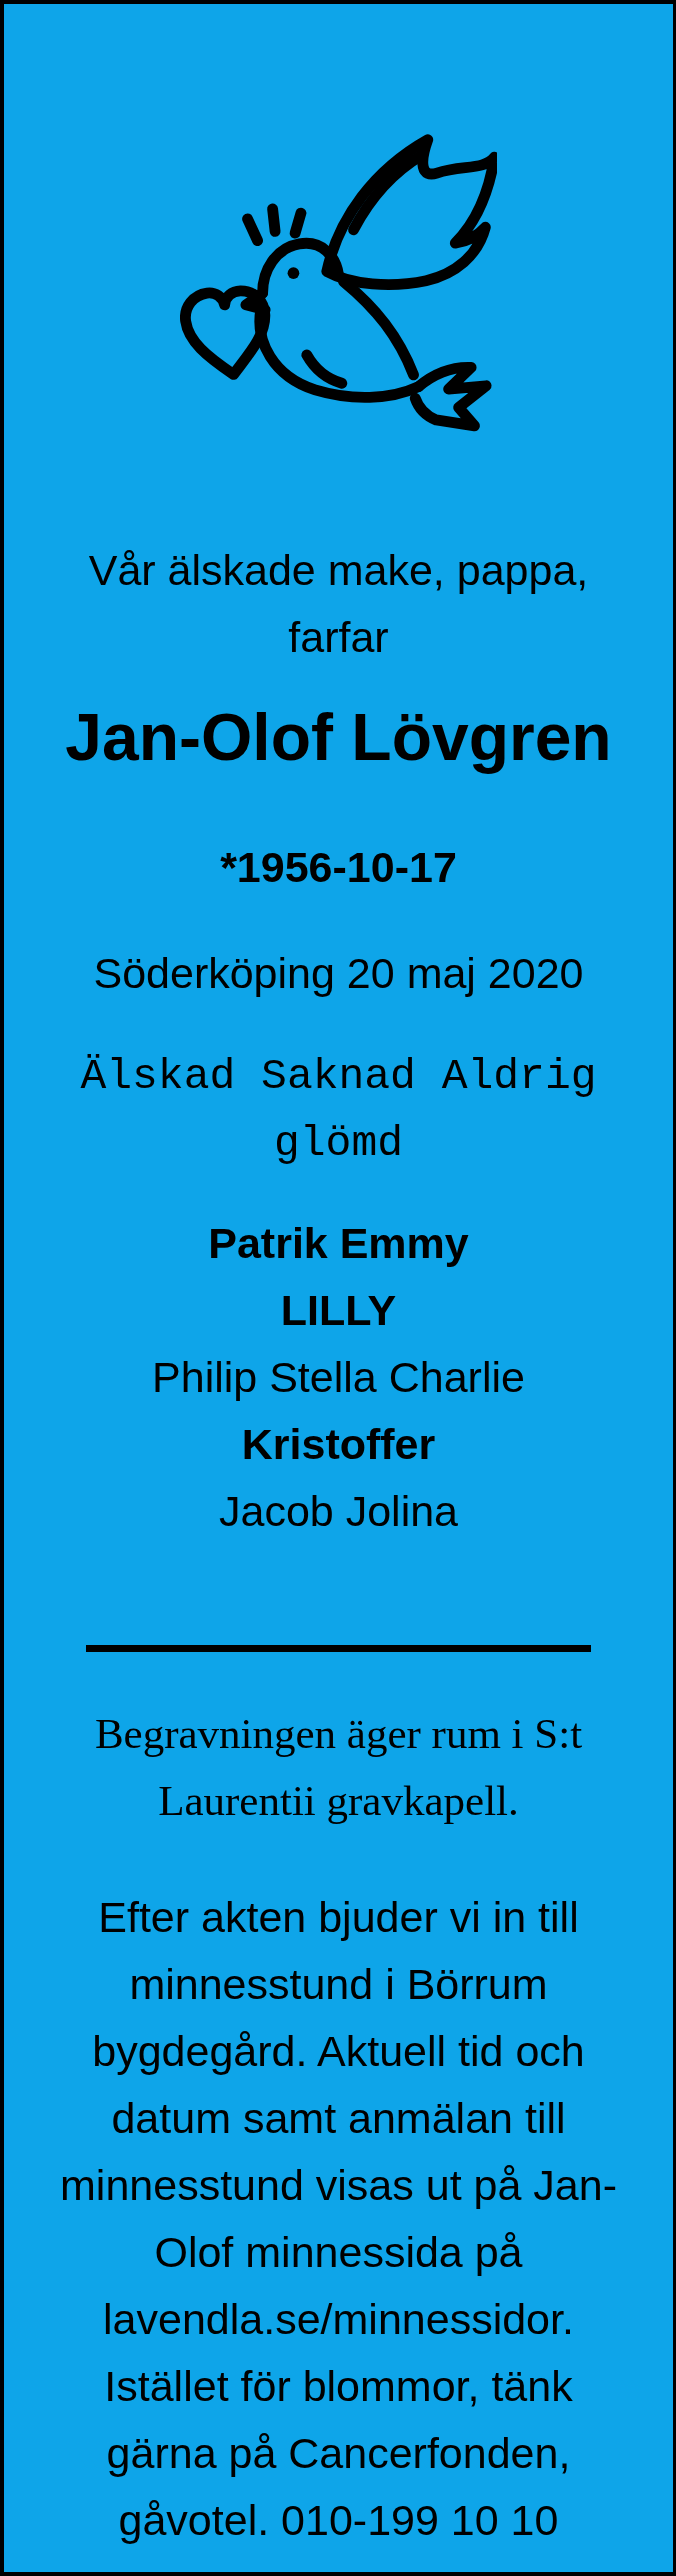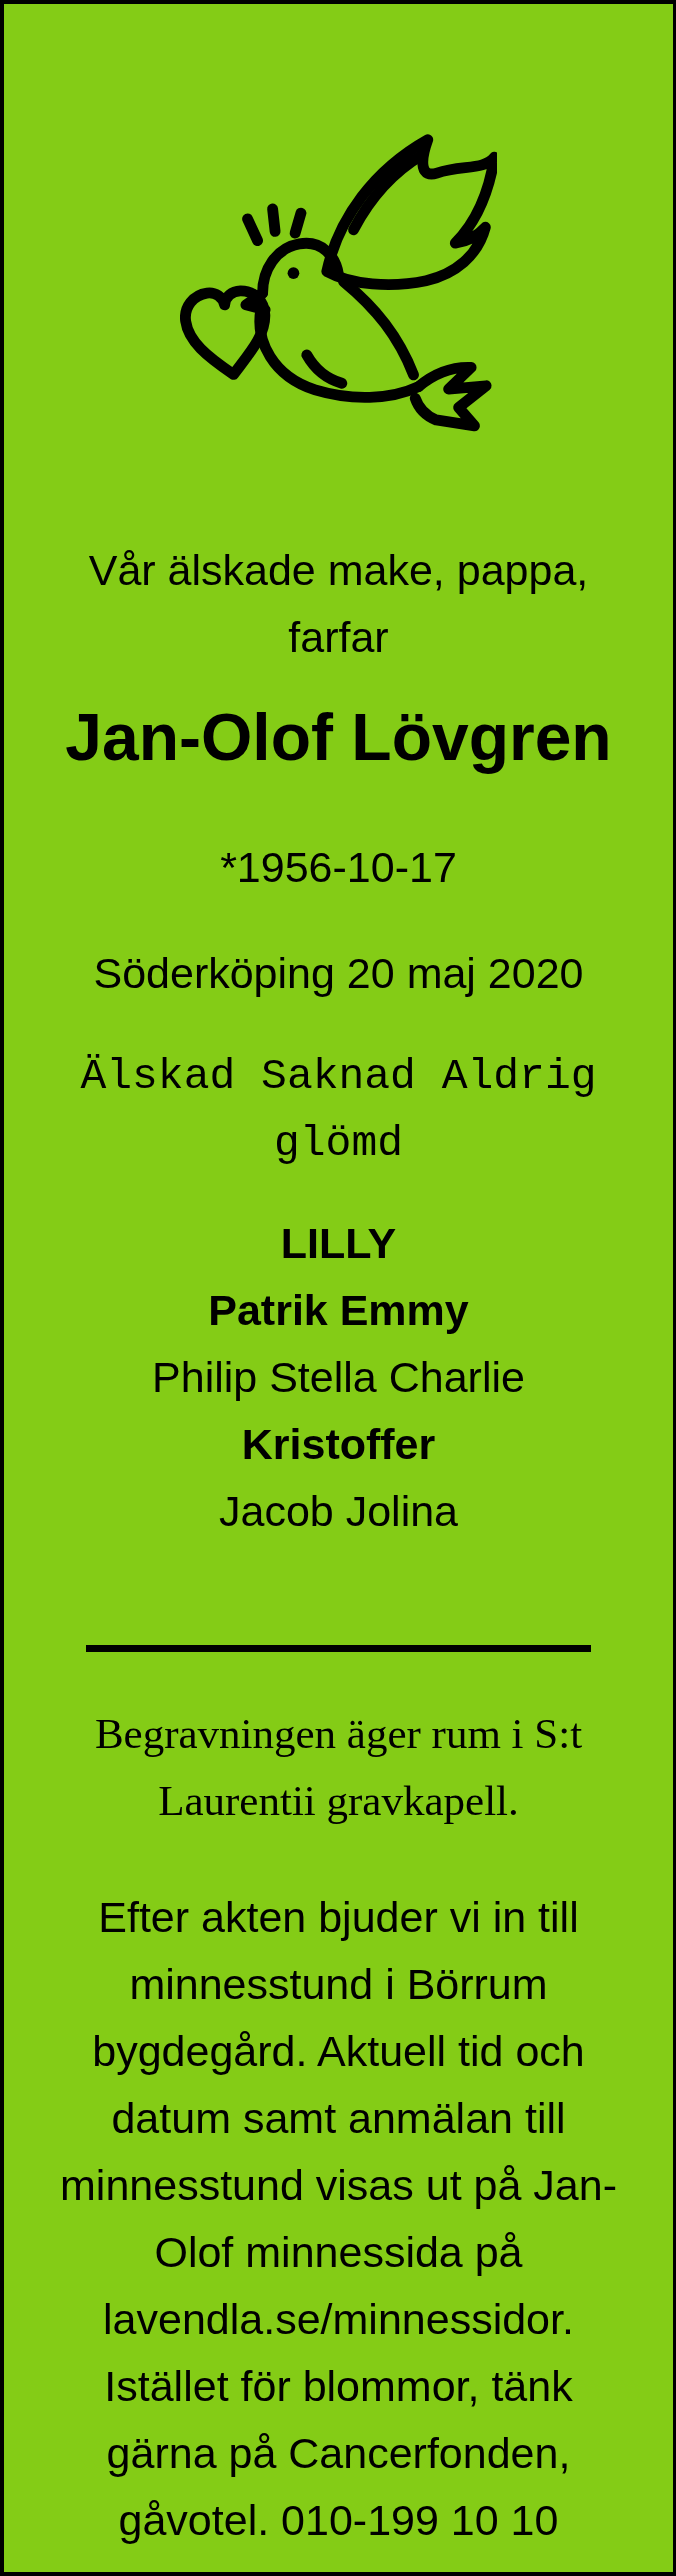--- a/index.html
+++ b/index.html
@@ -2,36 +2,36 @@
 <html style="font-size:13.4px"><head>
 <meta charset="utf-8">
 <style>
   html, body { margin: 0; padding: 0; background: #ffffff; }
   .notice {
     position: relative;
     box-sizing: border-box;
     width: 677px;
     height: 2576px;
     border: 4.2px solid #000000;
-    background: #84cc16;
+    background: #0ea5e9;
     color: #000000;
     font-family: "Liberation Sans", sans-serif;
     text-align: center;
     overflow: hidden;
   }
   .dove {
     display: block;
     margin: 127px auto 0;
     width: 317px;
     height: 301px;
   }
   .line-block { font-size: 43px; line-height: 67px; white-space: pre-line; }
   .intro      { margin-top: 105px; }
   .name       { margin-top: 28px; font-size: 66px; line-height: 77px; font-weight: 700; white-space: pre-line; }
-  .birth      { margin-top: 58px; }
+  .birth      { margin-top: 58px; font-weight: bold; }
   .place-date { margin-top: 39px; }
   .epitaph    { margin-top: 36px; font-family: Liberation Mono, monospace; }
   .mourners   { margin-top: 33px; font-size: 43px; line-height: 67px; }
   .mourners .bold { font-weight: 700; }
   .divider {
     margin: 100px auto 0;
     width: 505px;
     height: 6.7px;
     background: #000000;
   }
@@ -76,22 +76,22 @@
 
   <div class="name">Jan-Olof Lövgren</div>
 
   <div class="line-block birth">*1956-10-17</div>
 
   <div class="line-block place-date">Söderköping 20 maj 2020</div>
 
   <div class="line-block epitaph">Älskad Saknad Aldrig glömd</div>
 
   <div class="mourners">
+    <div class="bold">Patrik Emmy</div>
     <div class="bold">LILLY</div>
-    <div class="bold">Patrik Emmy</div>
     <div>Philip Stella Charlie</div>
     <div class="bold">Kristoffer</div>
     <div>Jacob Jolina</div>
   </div>
 
   <div class="divider"></div>
 
   <div class="line-block funeral">Begravningen äger rum i S:t
 Laurentii gravkapell.</div>
 

